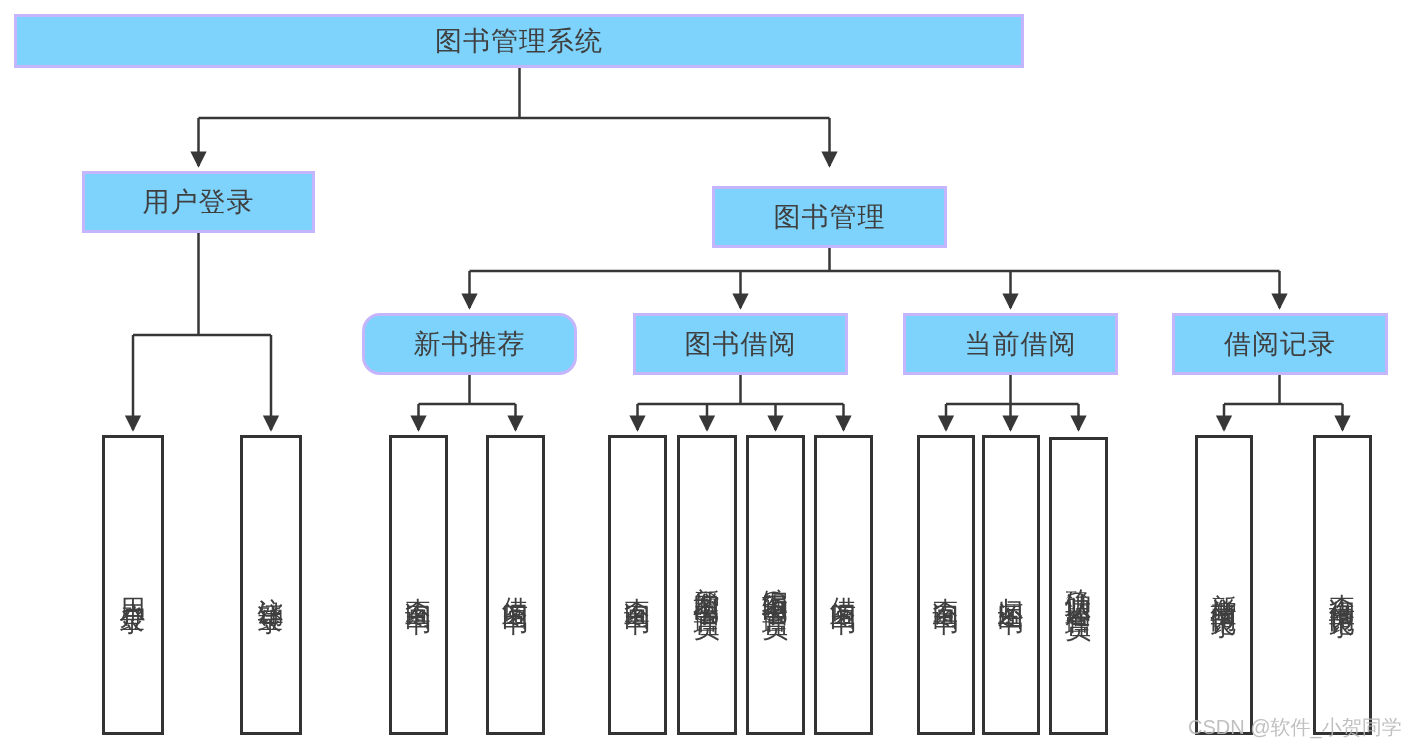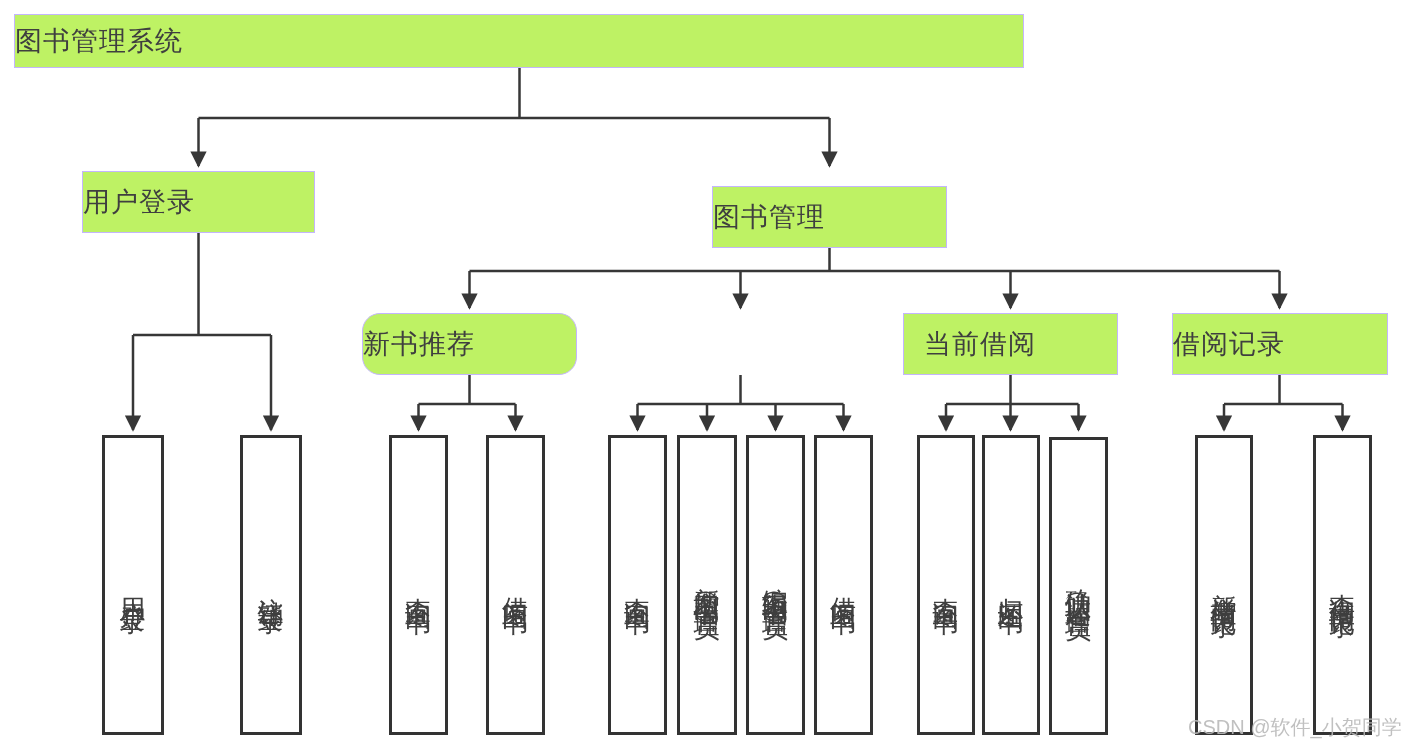--- a/index.html
+++ b/index.html
@@ -21,25 +21,25 @@
     position: absolute;
     left: 0; top: 0;
     width: 1405px;
     height: 747px;
     pointer-events: none;
   }
   
   .hbox {
     position: absolute;
     box-sizing: border-box;
-    border: 1px solid #c4b5fd;
-    background: #bef264;
+    border: 3px solid #c4b5fd;
+    background: #7dd3fc;
     display: flex;
     align-items: center;
-    justify-content: flex-start;
+    justify-content: center;
   }
   .hbox span {
     font-size: 27px;
     letter-spacing: 1px;
     color: #3f3f3f;
     white-space: nowrap;
   }
   
   .vbox {
     position: absolute;
@@ -123,20 +123,23 @@
   <div class="hbox" style="left:82px; top:171px; width:233px; height:62px;">
     <span>用户登录</span>
   </div>
   <div class="hbox" style="left:712px; top:171px; width:235px; height:62px;margin-top:15px;">
     <span>图书管理</span>
   </div>
 
   <div class="hbox" style="left:362px; top:313px; width:215px; height:62px;border-radius:18px;">
     <span>新书推荐</span>
   </div>
+  <div class="hbox" style="left:633px; top:313px; width:215px; height:62px;">
+    <span>图书借阅</span>
+  </div>
   <div class="hbox" style="left:903px; top:313px; width:215px; height:62px;padding-left:20px;">
     <span>当前借阅</span>
   </div>
   <div class="hbox" style="left:1172px; top:313px; width:216px; height:62px;">
     <span>借阅记录</span>
   </div>
 
   <div class="vbox" style="left:102px; top:435px; width:62px; height:300px;">
     <span>用户登录</span>
   </div>

